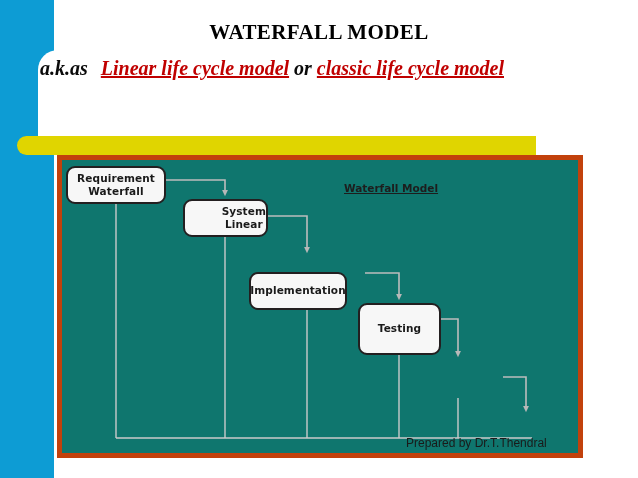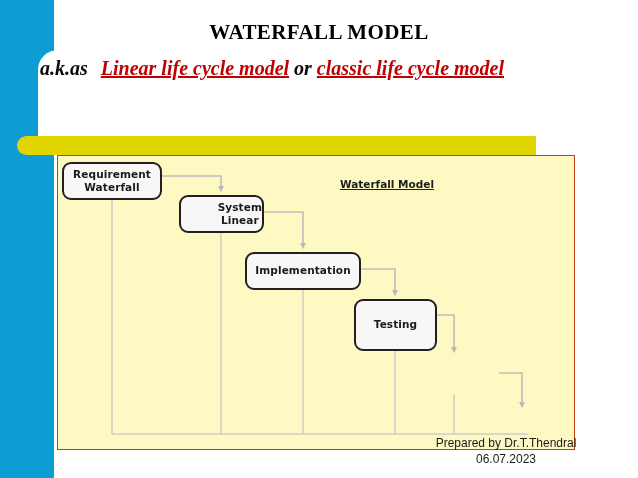--- a/index.html
+++ b/index.html
@@ -90,22 +90,22 @@
     z-index: 3;
   }
 
   
   #diagram-panel {
     position: absolute;
     left: 57px;
     top: 155px;
     width: 516px;
     height: 293px;
-    background: #fef9c3;
-    border: 1px solid #c2410c;
+    background: #0f766e;
+    border: 5px solid #c2410c;
     z-index: 2;
     overflow: hidden;
   }
   #diagram-svg {
     position: absolute;
     left: 0;
     top: 0;
     width: 516px;
     height: 293px;
   }
@@ -124,21 +124,21 @@
     font-family: "DejaVu Sans", sans-serif;
     font-weight: bold;
     font-size: 10.5px;
     color: #1a1a1a;
     line-height: 1.25;
     letter-spacing: 0.1px;
     z-index: 3;
   }
   #node-requirement { left: 4px;   top: 6px;   width: 100px; height: 38px; }
   #node-design      { left: 121px; top: 39px;  width: 85px;  height: 38px; justify-content: flex-end; }
-  #node-implement   { left: 187px; top: 96px;  width: 116px; height: 38px; }
+  #node-implement   { left: 187px; top: 112px;  width: 98px; height: 38px; }
   #node-testing     { left: 296px; top: 143px; width: 83px;  height: 52px; }
   #node-deployment  { left: 351px; top: 200px; width: 90px;  height: 38px; }
   #node-maintenance { left: 415px; top: 255px; width: 99px;  height: 38px; }
 
   #diagram-heading {
     position: absolute;
     left: 282px;
     top: 22px;
     font-family: "DejaVu Sans", sans-serif;
     font-weight: bold;
@@ -148,21 +148,21 @@
     white-space: nowrap;
     z-index: 3;
   }
 
   
   #footer-credit {
     position: absolute;
     left: 406px;
     top: 435px;
     width: 200px;
-    text-align: center;
+    text-align: left;
     z-index: 6;
     font-family: "Liberation Sans", sans-serif;
     font-size: 12px;
     color: #1a1a1a;
     line-height: 1.35;
   }
   #footer-credit div { white-space: nowrap; }
 </style>
 </head>
 <body>
@@ -231,14 +231,13 @@
     <span>Testing</span>
   </div>
 
 
 
   <div id="diagram-heading">Waterfall  Model</div>
 </div>
 
 <div id="footer-credit">
   <div>Prepared by Dr.T.Thendral</div>
-  <div>06.07.2023</div>
 </div>
 
 </body></html>

